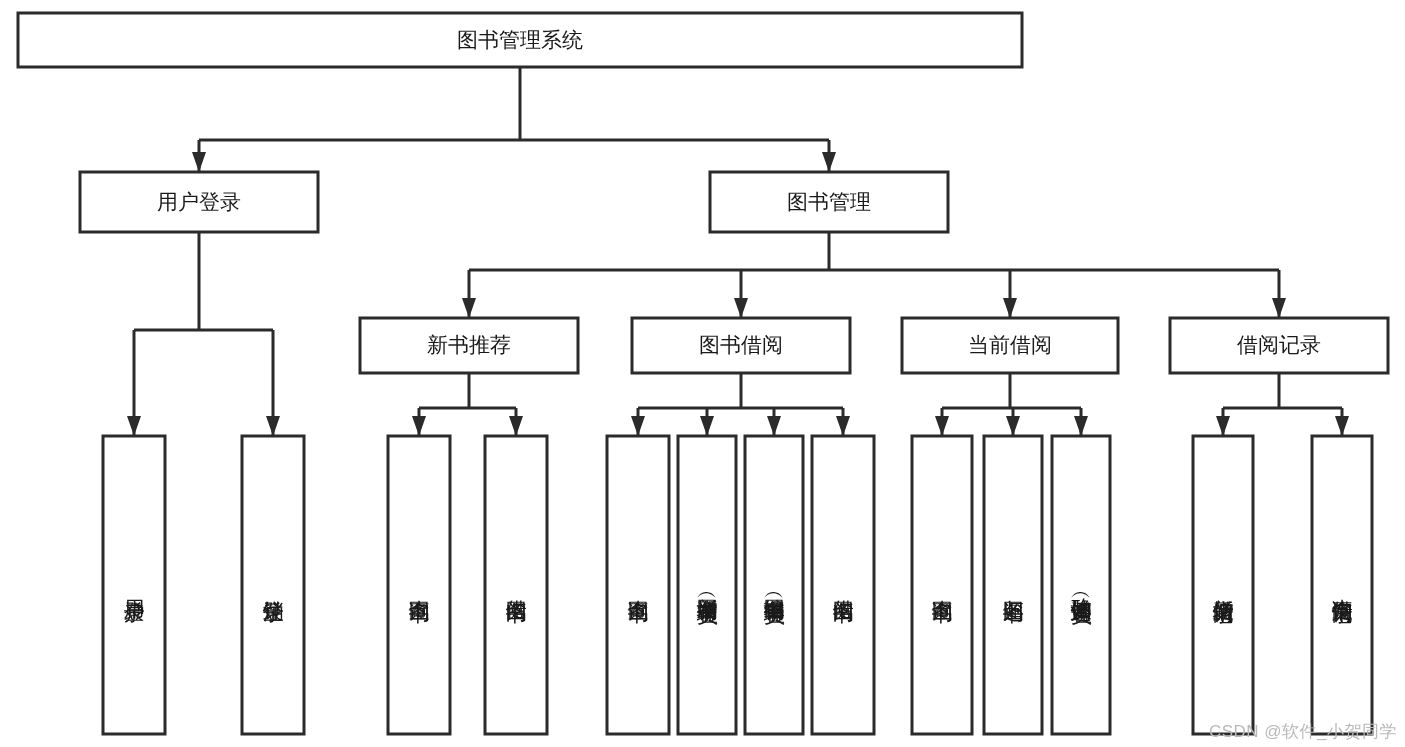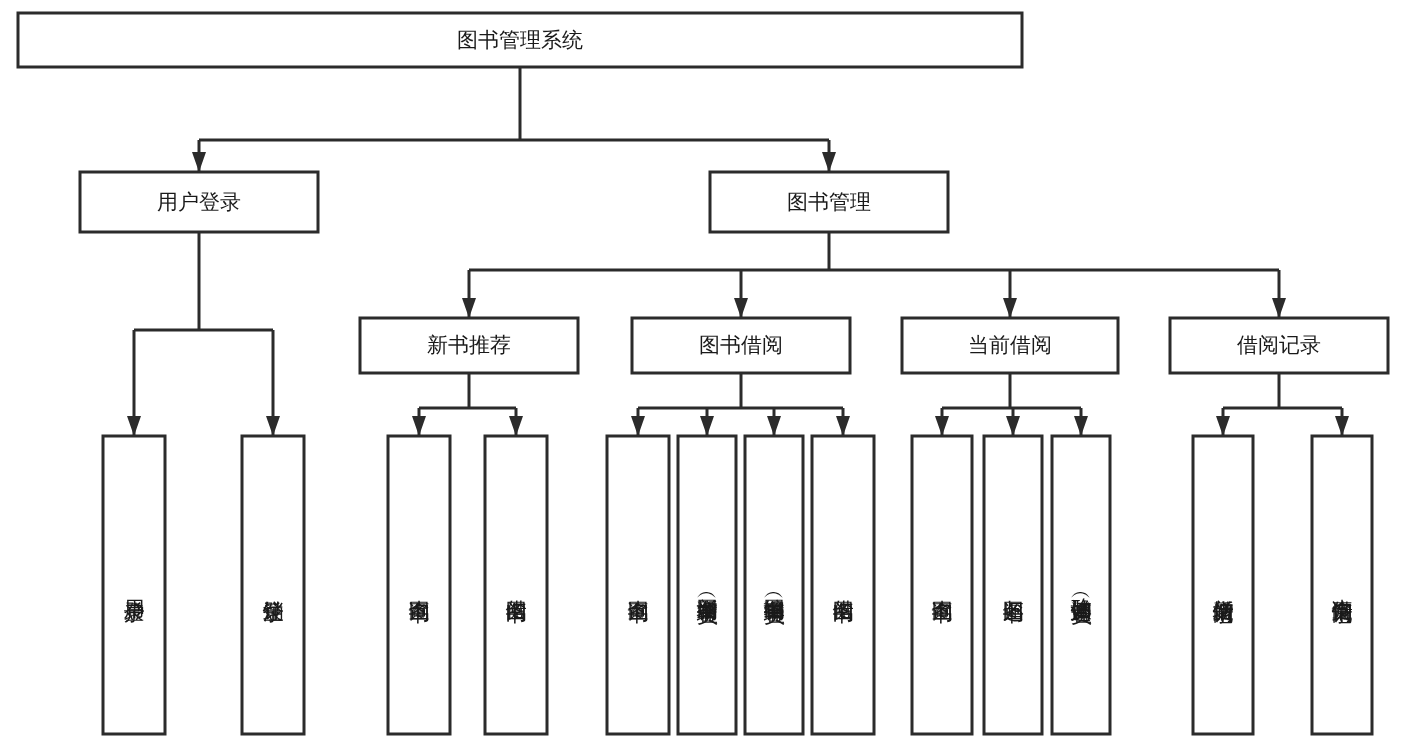--- a/index.html
+++ b/index.html
@@ -242,13 +242,14 @@
       <div class="vlabel-wrap" style="left: 1052px; top: 436px; width: 58px; height: 298px;">
         <span class="vlabel">确认归还（管理员）</span>
       </div>
       <div class="vlabel-wrap" style="left: 1193px; top: 436px; width: 60px; height: 298px;">
         <span class="vlabel">新增借阅记录</span>
       </div>
       <div class="vlabel-wrap" style="left: 1312px; top: 436px; width: 60px; height: 298px;">
         <span class="vlabel">查询借阅记录</span>
       </div>
     </div>
+  <div id="watermark">CSDN @软件_小贺同学</div>
 </div>
 
 </body></html>

